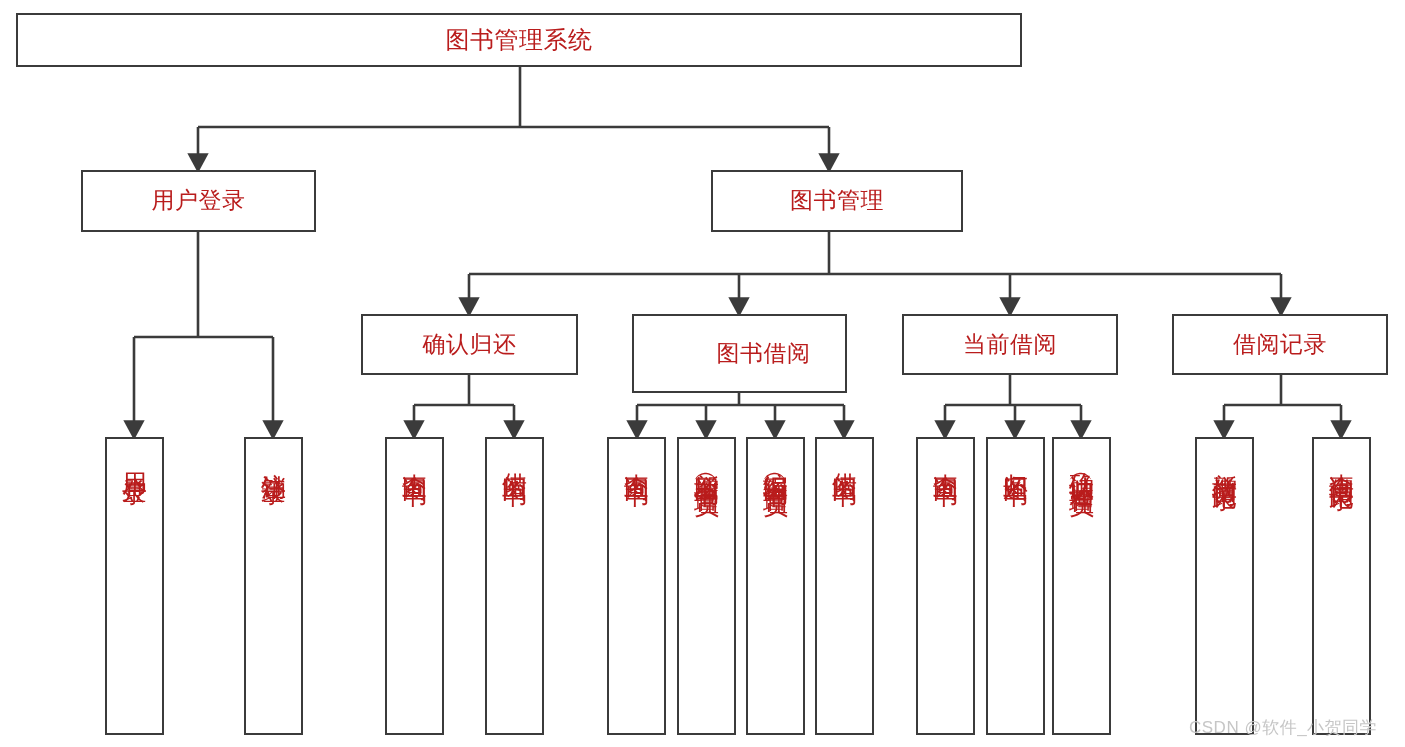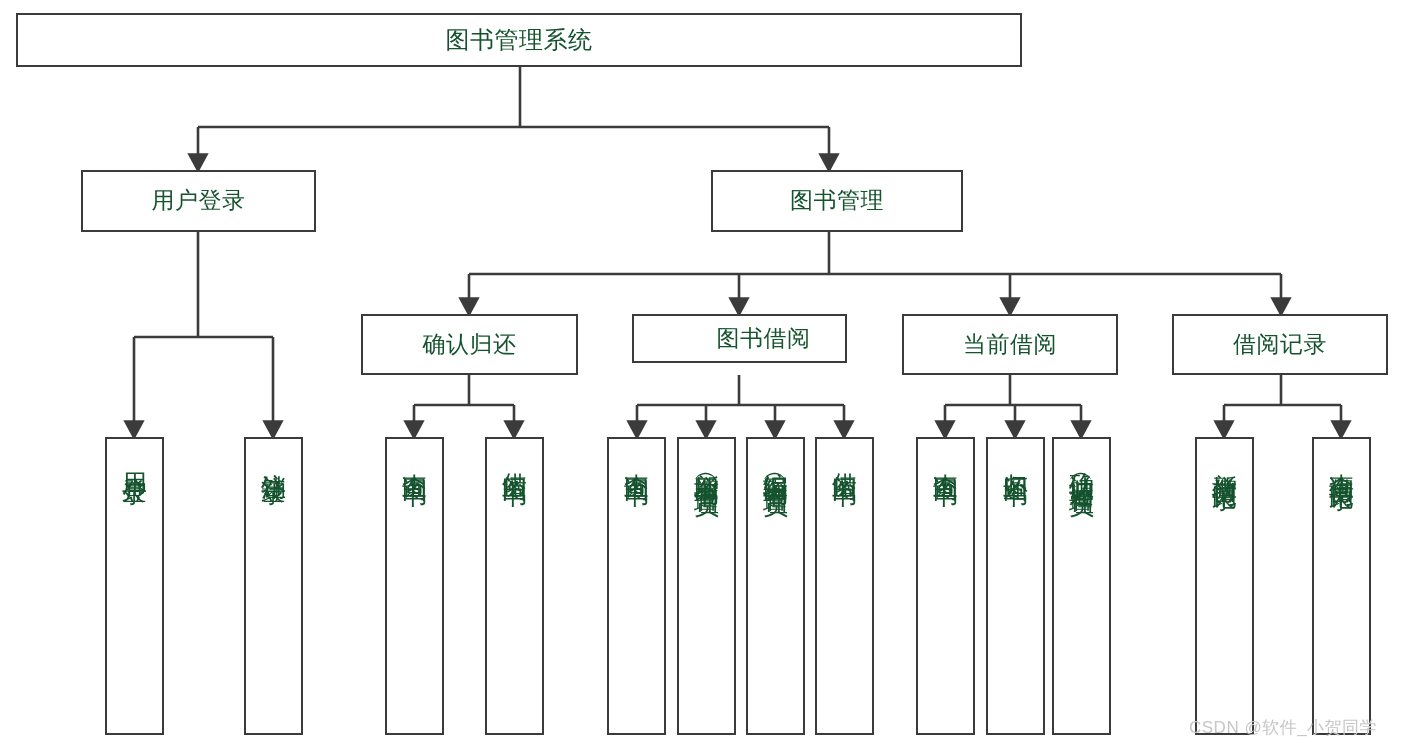--- a/index.html
+++ b/index.html
@@ -29,21 +29,21 @@
   }
   .node {
     position: absolute;
     box-sizing: border-box;
     background: #ffffff;
     border: 2.5px solid #3b3b3b;
     display: flex;
     align-items: center;
     justify-content: center;
     text-align: center;
-    color: #14532d;
+    color: #b91c1c;
   }
   .node-label {
     display: block;
     line-height: 1.18;
     letter-spacing: 0.5px;
   }
   .node.horizontal .node-label {
     writing-mode: horizontal-tb;
     font-size: 23px;
   }
@@ -132,21 +132,21 @@
   <div class="node horizontal" style="left:81px; top:170px; width:235px; height:62px;">
     <span class="node-label">用户登录</span>
   </div>
   <div class="node horizontal" style="left:711px; top:170px; width:252px; height:62px;">
     <span class="node-label">图书管理</span>
   </div>
 
   <div class="node horizontal" style="left:361px; top:314px; width:217px; height:61px;">
     <span class="node-label">确认归还</span>
   </div>
-  <div class="node horizontal" style="left:632px; top:314px; width:215px; height:49px;padding-left:48px;">
+  <div class="node horizontal" style="left:632px; top:314px; width:215px; height:79px;padding-left:48px;">
     <span class="node-label">图书借阅</span>
   </div>
   <div class="node horizontal" style="left:1172px; top:314px; width:216px; height:61px;">
     <span class="node-label">借阅记录</span>
   </div>
   <div class="node horizontal" style="left:902px; top:314px; width:216px; height:61px;">
     <span class="node-label">当前借阅</span>
   </div>
 
   <div class="node vertical" style="left:105px; top:437px; width:59px; height:298px;">

